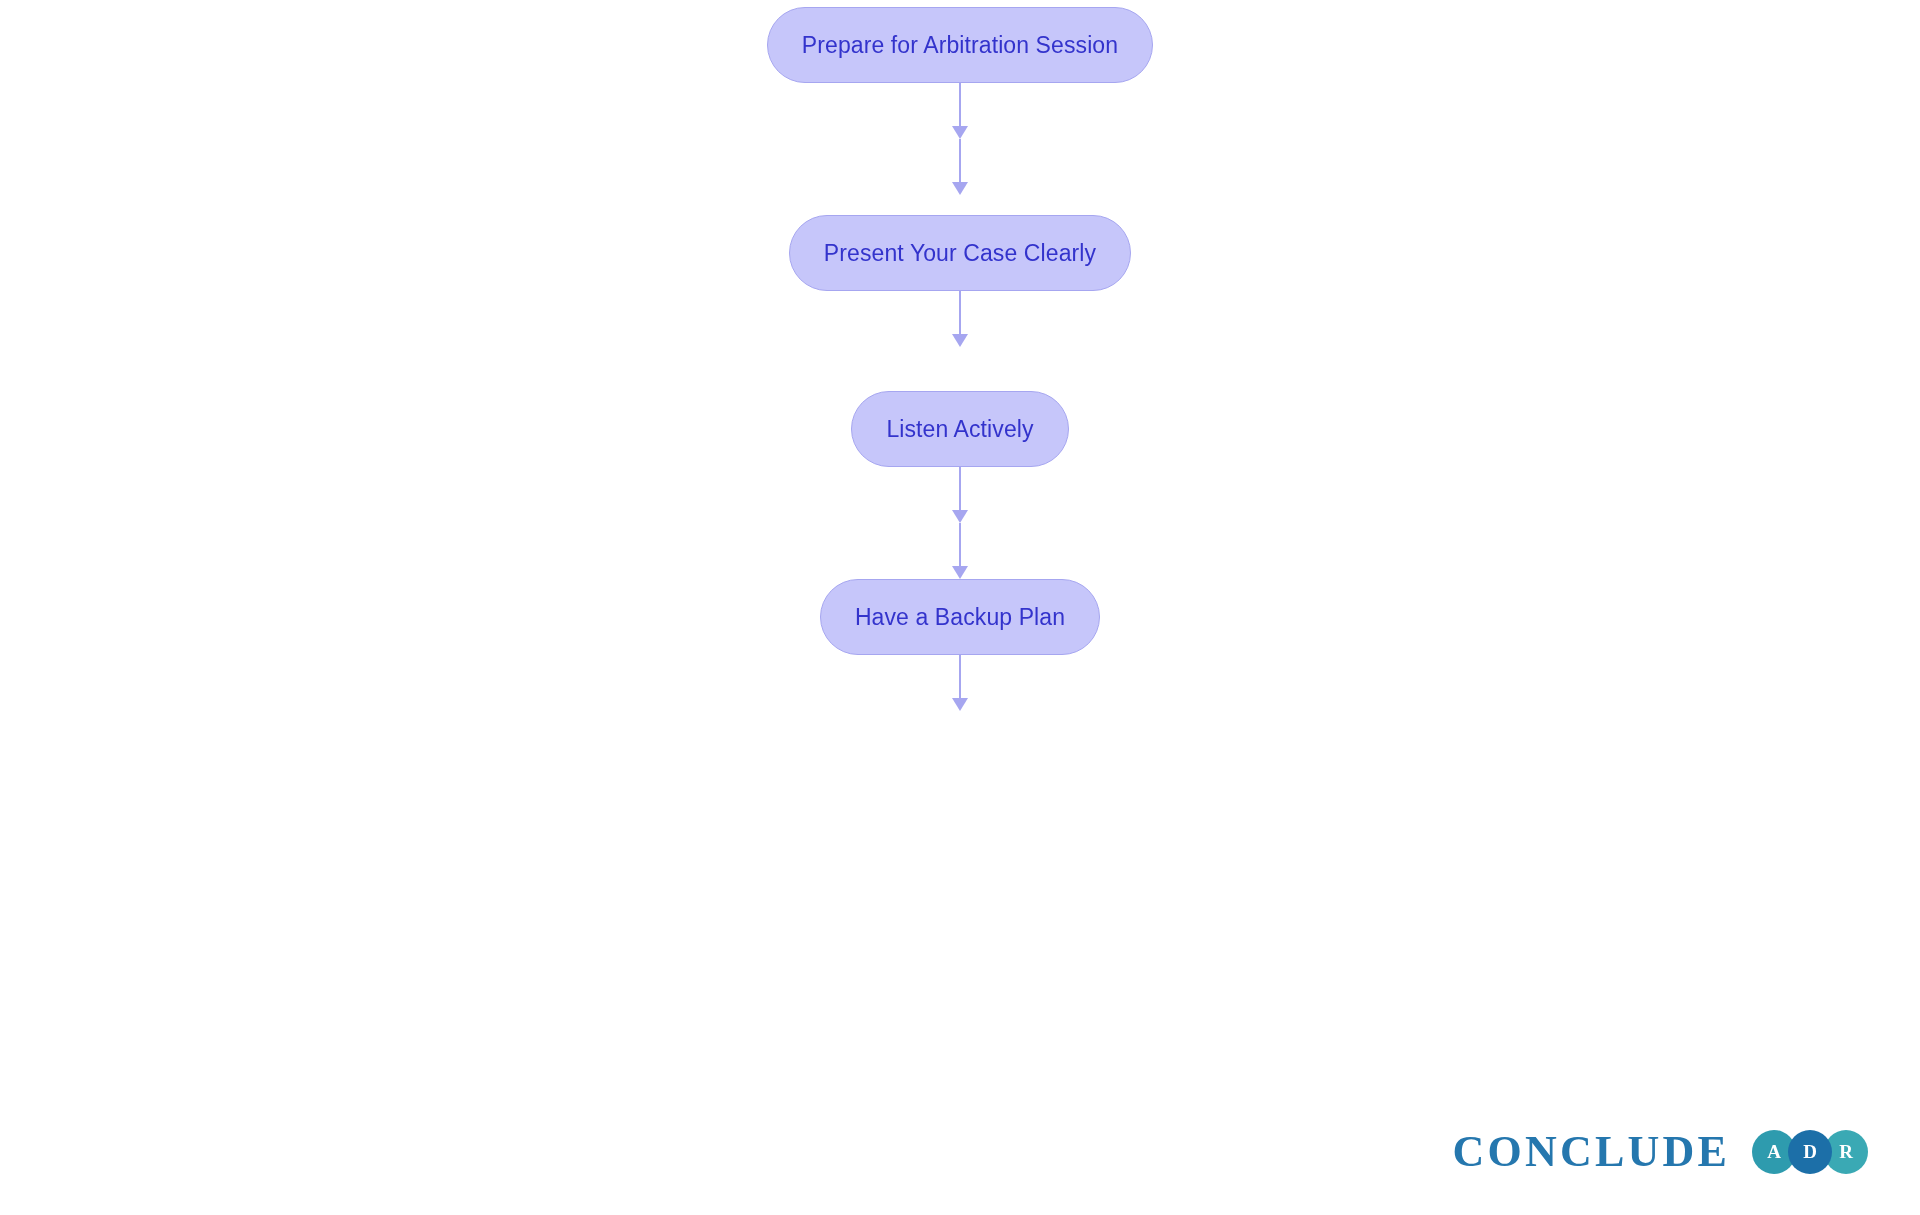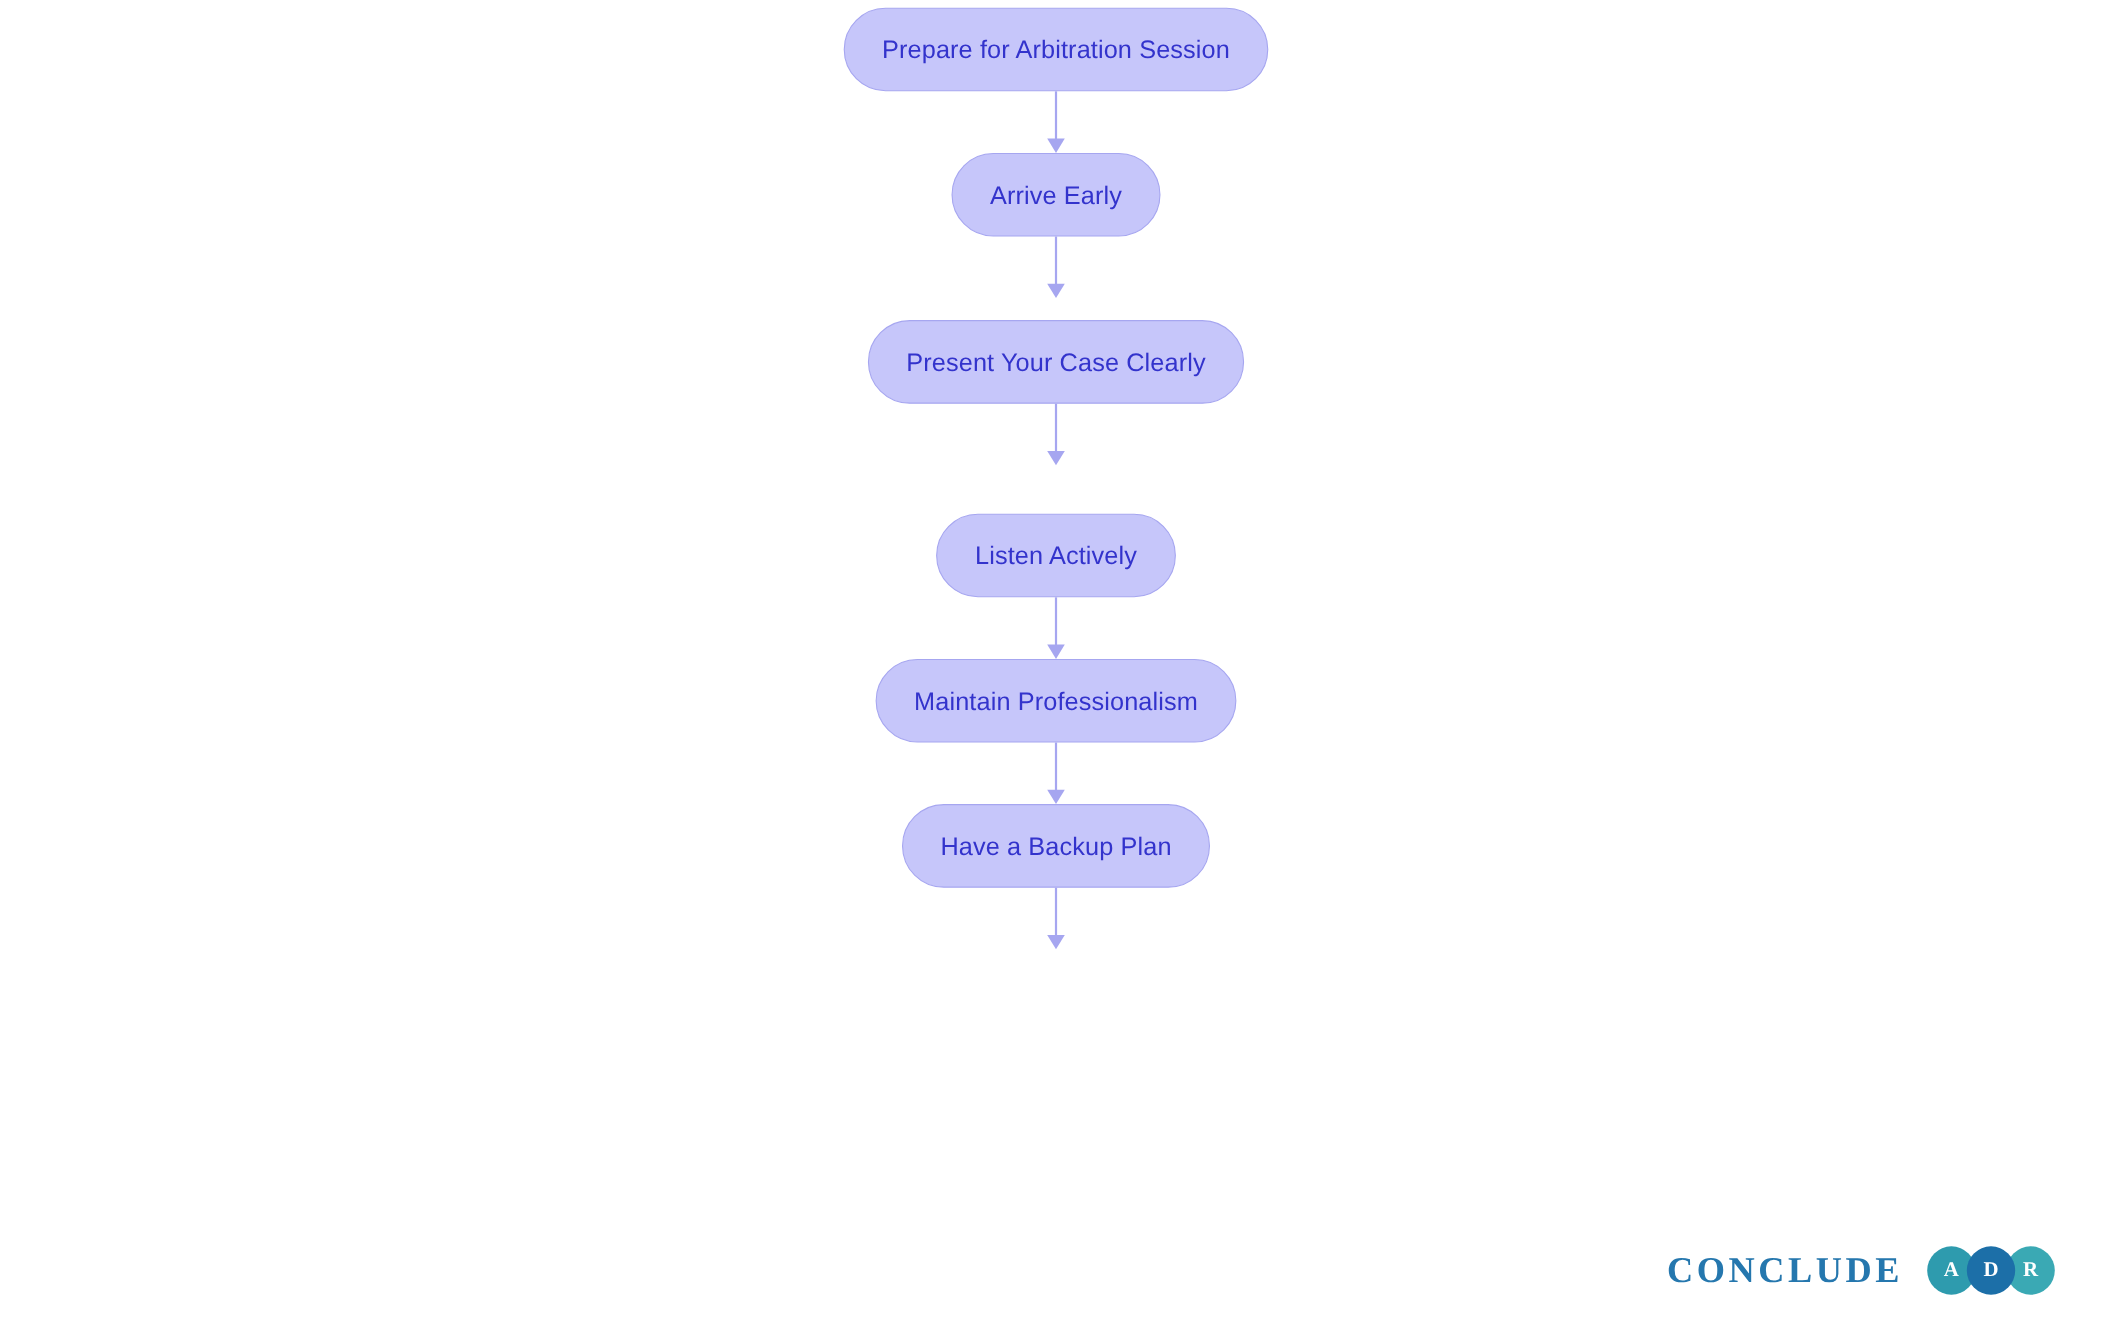--- a/index.html
+++ b/index.html
@@ -98,21 +98,21 @@
     position: absolute;
     right: 52px;
     bottom: 38px;
     display: flex;
     align-items: center;
     gap: 22px;
   }
   #brand-wordmark {
     font-family: "Liberation Serif", serif;
     font-weight: 700;
-    font-size: 33px;
+    font-size: 44px;
     letter-spacing: 3.2px;
     color: #2577ae;
     white-space: nowrap;
   }
   .logo-circles {
     display: flex;
     align-items: center;
   }
   .logo-circle {
     width: 44px;
@@ -138,23 +138,20 @@
 
     <div class="node n0">
       <span class="node-label">Prepare for Arbitration Session</span>
     </div>
 
     <div class="connector gap-0">
       <div class="line"></div>
       <div class="head"></div>
     </div>
 
-    <div class="node n1">
-      <span class="node-label">Arrive Early</span>
-    </div>
 
     <div class="connector gap-1">
       <div class="line"></div>
       <div class="head"></div>
     </div>
 
     <div class="node n2">
       <span class="node-label">Present Your Case Clearly</span>
     </div>
 
@@ -165,23 +162,20 @@
 
     <div class="node n3">
       <span class="node-label">Listen Actively</span>
     </div>
 
     <div class="connector gap-3">
       <div class="line"></div>
       <div class="head"></div>
     </div>
 
-    <div class="node n4">
-      <span class="node-label">Maintain Professionalism</span>
-    </div>
 
     <div class="connector gap-4">
       <div class="line"></div>
       <div class="head"></div>
     </div>
 
     <div class="node n5">
       <span class="node-label">Have a Backup Plan</span>
     </div>
 

